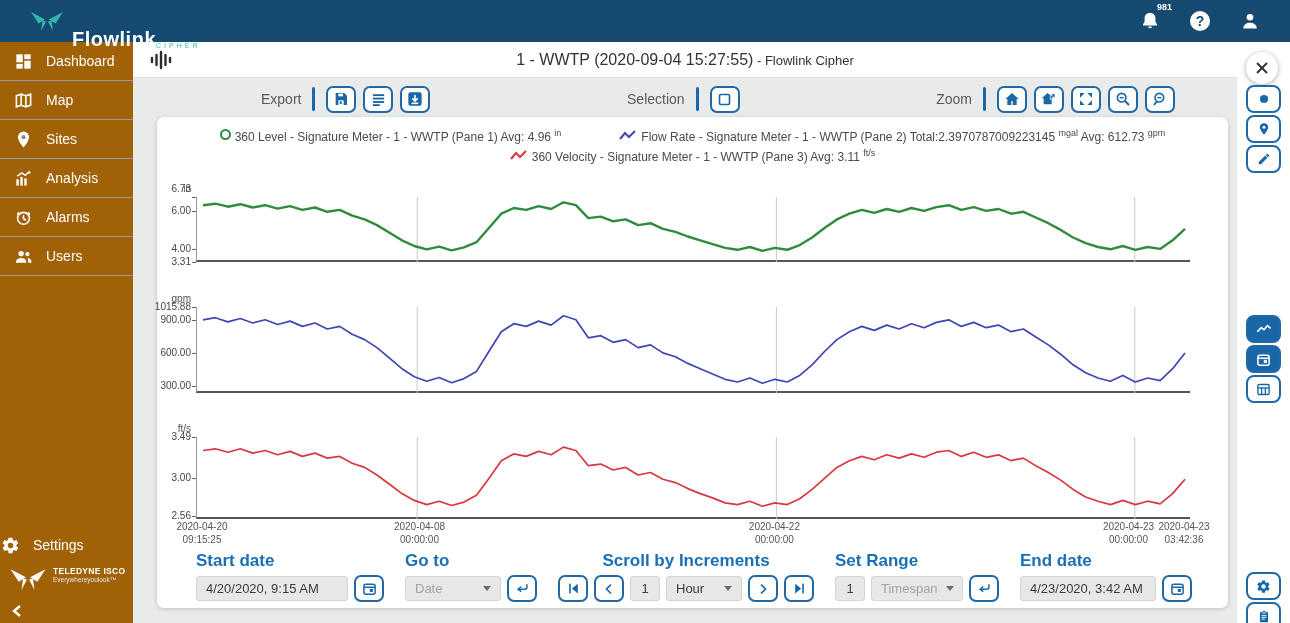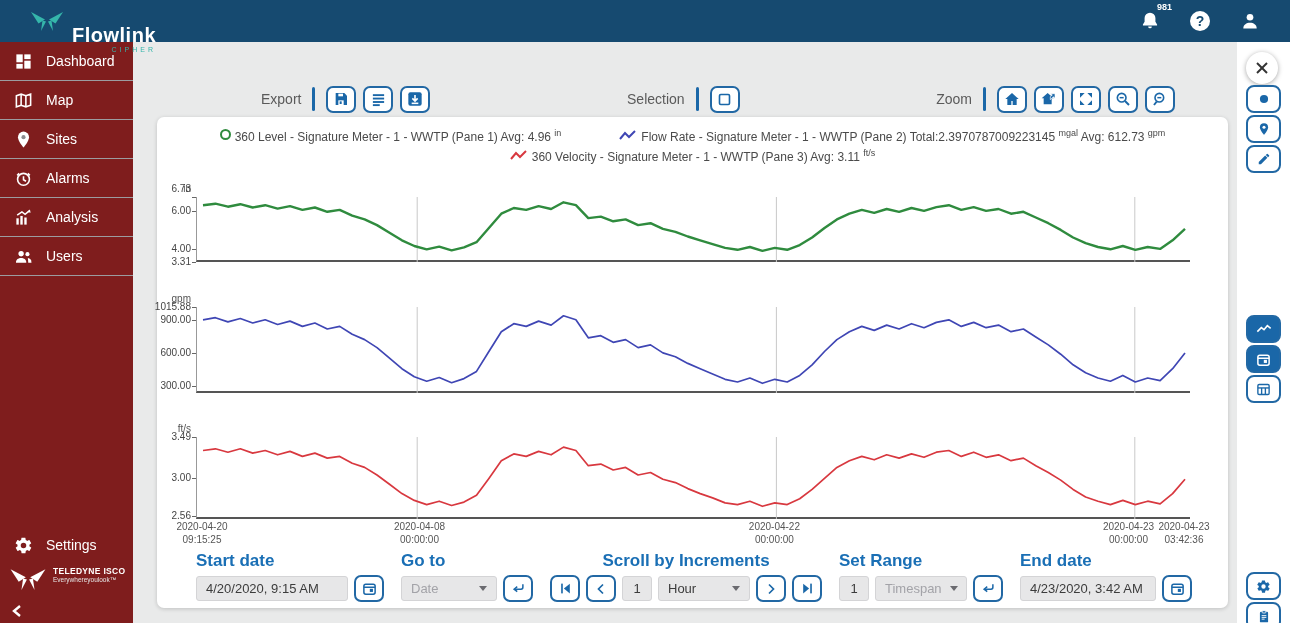--- a/index.html
+++ b/index.html
@@ -1,34 +1,34 @@
 <!DOCTYPE html>
 <html><head>
 <meta charset="utf-8">
 <style>
   * { margin:0; padding:0; box-sizing:border-box; }
   html,body { width:1290px; height:623px; overflow:hidden; font-family:"Liberation Sans", sans-serif; background:#e9eaea; }
 
   
   .topbar { position:absolute; left:0; top:0; width:1290px; height:42px; background:#164a70; display:flex; align-items:center; z-index:30; }
   .brand { display:flex; align-items:center; gap:8px; padding-left:30px; }
-  .brand-text { display:flex; flex-direction:column; line-height:1;margin-top:36px; }
+  .brand-text { display:flex; line-height:1;margin-top:36px; }
   .brand-name { color:#fff; font-size:20px; font-weight:bold; letter-spacing:.5px; }
   .brand-sub { color:#35b6ab; font-size:7px; letter-spacing:3px; margin-top:1px; align-self:flex-end; }
   .topbar-right { margin-left:auto; display:flex; align-items:center; gap:26px; padding-right:28px; }
   .top-ic { position:relative; width:24px; height:24px; display:flex; align-items:center; justify-content:center; cursor:pointer; }
   .badge { position:absolute; top:-7px; right:-10px; color:#fff; font-size:9px; font-weight:bold; }
   .help-circle { width:20px; height:20px; border-radius:50%; background:#fff; color:#164a70; font-weight:bold; font-size:14px; display:flex; align-items:center; justify-content:center; }
 
   
-  .sidebar { position:absolute; left:0; top:42px; width:133px; height:581px; background:#7f1d1d; z-index:20; }
+  .sidebar { position:absolute; left:0; top:42px; width:133px; height:581px; background:#a16207; z-index:20; }
   .nav-item { height:39px; display:flex; align-items:center; gap:13px; padding-left:13px; border-bottom:1px solid #9c9ca0; color:#fff; font-size:14px; cursor:pointer; }
   .nav-icon { width:20px; height:20px; display:flex; align-items:center; justify-content:center; }
   .sidebar-bottom { position:absolute; left:0; bottom:4px; width:100%; }
-  .settings-item { height:36px; display:flex; align-items:center; gap:13px; padding-left:13px; color:#fff; font-size:14px; cursor:pointer; }
+  .settings-item { height:36px; display:flex; align-items:center; gap:13px; color:#fff; font-size:14px; cursor:pointer; }
   .footer-logo { display:flex; align-items:flex-start; gap:5px; padding:4px 6px 8px 8px; }
   .footer-text { display:flex; flex-direction:column; line-height:1.1; }
   .footer-brand { color:#fff; font-size:8.5px; font-weight:bold; letter-spacing:.3px; }
   .footer-tag { color:#e6e6e6; font-size:6.5px; }
   .collapse-row { padding:6px 0 2px 12px; cursor:pointer; }
 
   
   .rail { position:absolute; right:0; top:42px; width:53px; height:581px; background:#fff; z-index:20; }
   .close-btn { position:absolute; left:9px; top:10px; width:32px; height:32px; border-radius:50%; background:#fff; box-shadow:0 1px 5px rgba(0,0,0,.35); display:flex; align-items:center; justify-content:center; cursor:pointer; border:none; }
   .rail-btn { position:absolute; left:9px; width:35px; height:28px; border-radius:8px; border:2px solid #2268a4; background:#fff; display:flex; align-items:center; justify-content:center; cursor:pointer; }
@@ -148,38 +148,38 @@
           <svg width="19" height="19" viewBox="0 0 24 24" fill="#fff">
             <path d="M12 2a7 7 0 0 0-7 7c0 5.2 7 13 7 13s7-7.8 7-13a7 7 0 0 0-7-7z"></path>
             <circle cx="12" cy="9" r="2.6" fill="#8b8b8e"></circle>
           </svg>
         </span>
         <span>Sites</span>
       </div>
       <div class="nav-item">
         <span class="nav-icon">
           <svg width="19" height="19" viewBox="0 0 24 24" fill="#fff">
-            <circle cx="12" cy="13" r="7.5" fill="none" stroke="#fff" stroke-width="2"></circle>
-            <path d="M12 9v4.5l3.2 2" fill="none" stroke="#fff" stroke-width="2"></path>
-            <path d="M6.5 5.5 4 8M17.5 5.5 20 8" fill="none" stroke="#fff" stroke-width="2"></path>
-          </svg>
-        </span>
-        <span>Alarms</span>
-      </div>
-      <div class="nav-item">
-        <span class="nav-icon">
-          <svg width="19" height="19" viewBox="0 0 24 24" fill="#fff">
             <rect x="3" y="13" width="3" height="8"></rect>
             <rect x="8" y="10" width="3" height="11"></rect>
             <rect x="13" y="12" width="3" height="9"></rect>
             <path d="M4 9l6-4 4 3 6-5" fill="none" stroke="#fff" stroke-width="2"></path>
             <path d="M20 2l1 4-4-1z"></path>
           </svg>
         </span>
         <span>Analysis</span>
+      </div>
+      <div class="nav-item">
+        <span class="nav-icon">
+          <svg width="19" height="19" viewBox="0 0 24 24" fill="#fff">
+            <circle cx="12" cy="13" r="7.5" fill="none" stroke="#fff" stroke-width="2"></circle>
+            <path d="M12 9v4.5l3.2 2" fill="none" stroke="#fff" stroke-width="2"></path>
+            <path d="M6.5 5.5 4 8M17.5 5.5 20 8" fill="none" stroke="#fff" stroke-width="2"></path>
+          </svg>
+        </span>
+        <span>Alarms</span>
       </div>
       <div class="nav-item">
         <span class="nav-icon">
           <svg width="19" height="19" viewBox="0 0 24 24" fill="#fff">
             <circle cx="9" cy="8.5" r="3.4"></circle>
             <path d="M2.5 19.5c0-3.6 3-5.5 6.5-5.5s6.5 1.9 6.5 5.5v.5h-13z"></path>
             <circle cx="17" cy="9" r="2.6"></circle>
             <path d="M17.5 14c2.8.3 4.5 2.1 4.5 4.8v1.2h-4z"></path>
           </svg>
         </span>
@@ -213,20 +213,36 @@
       <span>
         <svg width="10" height="12" viewBox="0 0 10 12">
             <polyline points="8,1 2,6 8,11" fill="none" stroke="#fff" stroke-width="2.4"></polyline>
           </svg>
       </span>
     </div>
   </div>
 </div>
 
 <div class="main">
+  <div class="titlebar">
+    <span class="pulse-wrap">
+      <svg width="24" height="20" viewBox="0 0 24 20">
+        <g stroke="#2c2c2c" stroke-width="2.4" stroke-linecap="round">
+          <line x1="3" y1="8" x2="3" y2="12"></line>
+            <line x1="7.5" y1="5" x2="7.5" y2="15"></line>
+          <line x1="12" y1="2" x2="12" y2="18"></line>
+            <line x1="16.5" y1="5" x2="16.5" y2="15"></line>
+          <line x1="21" y1="8" x2="21" y2="12"></line>
+        </g>
+      </svg>
+    </span>
+    <div class="page-title">
+      <span class="title-main">1 - WWTP (2020-09-04 15:27:55)</span><span class="title-suffix"> - Flowlink Cipher</span>
+    </div>
+  </div>
 
   <div class="toolbar">
     <div class="tb-group">
       <span class="tb-label">Export</span>
       <span class="tb-sep"></span>
       <button class="icn-btn">
         <span>
           <svg width="16" height="16" viewBox="0 0 24 24" fill="#1a67a8">
               <path d="M4 3h13l4 4v14H4z"></path>
               <rect x="8" y="14" width="8" height="7" fill="#fff"></rect>
@@ -454,21 +470,21 @@
             </span>
           </button>
           <button class="icn-btn">
             <span>
               <svg width="12" height="12" viewBox="0 0 24 24" fill="none" stroke="#1a67a8" stroke-width="3.4">
                   <polyline points="16,3 7,12 16,21"></polyline>
                 </svg>
             </span>
           </button>
           <div class="ctl-input num">1</div>
-          <div class="ctl-input sel" style="width:92px">
+          <div class="ctl-input sel" style="width:76px">
             <span>Hour</span>
             <span class="caret"></span>
           </div>
           <button class="icn-btn">
             <span>
               <svg width="12" height="12" viewBox="0 0 24 24" fill="none" stroke="#1a67a8" stroke-width="3.4">
                   <polyline points="8,3 17,12 8,21"></polyline>
                 </svg>
             </span>
           </button>

